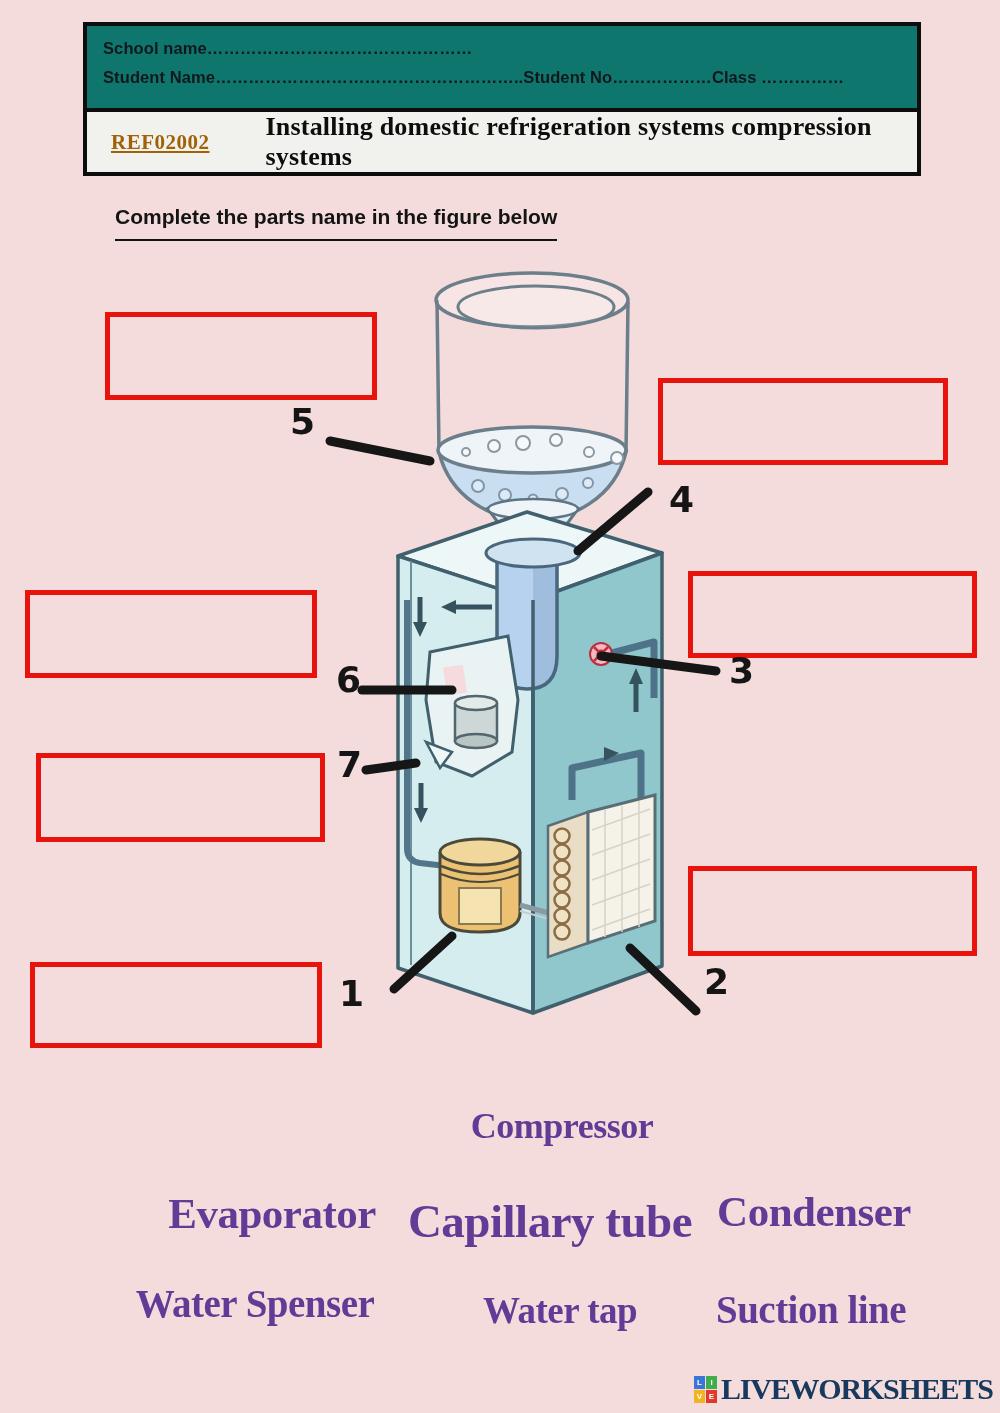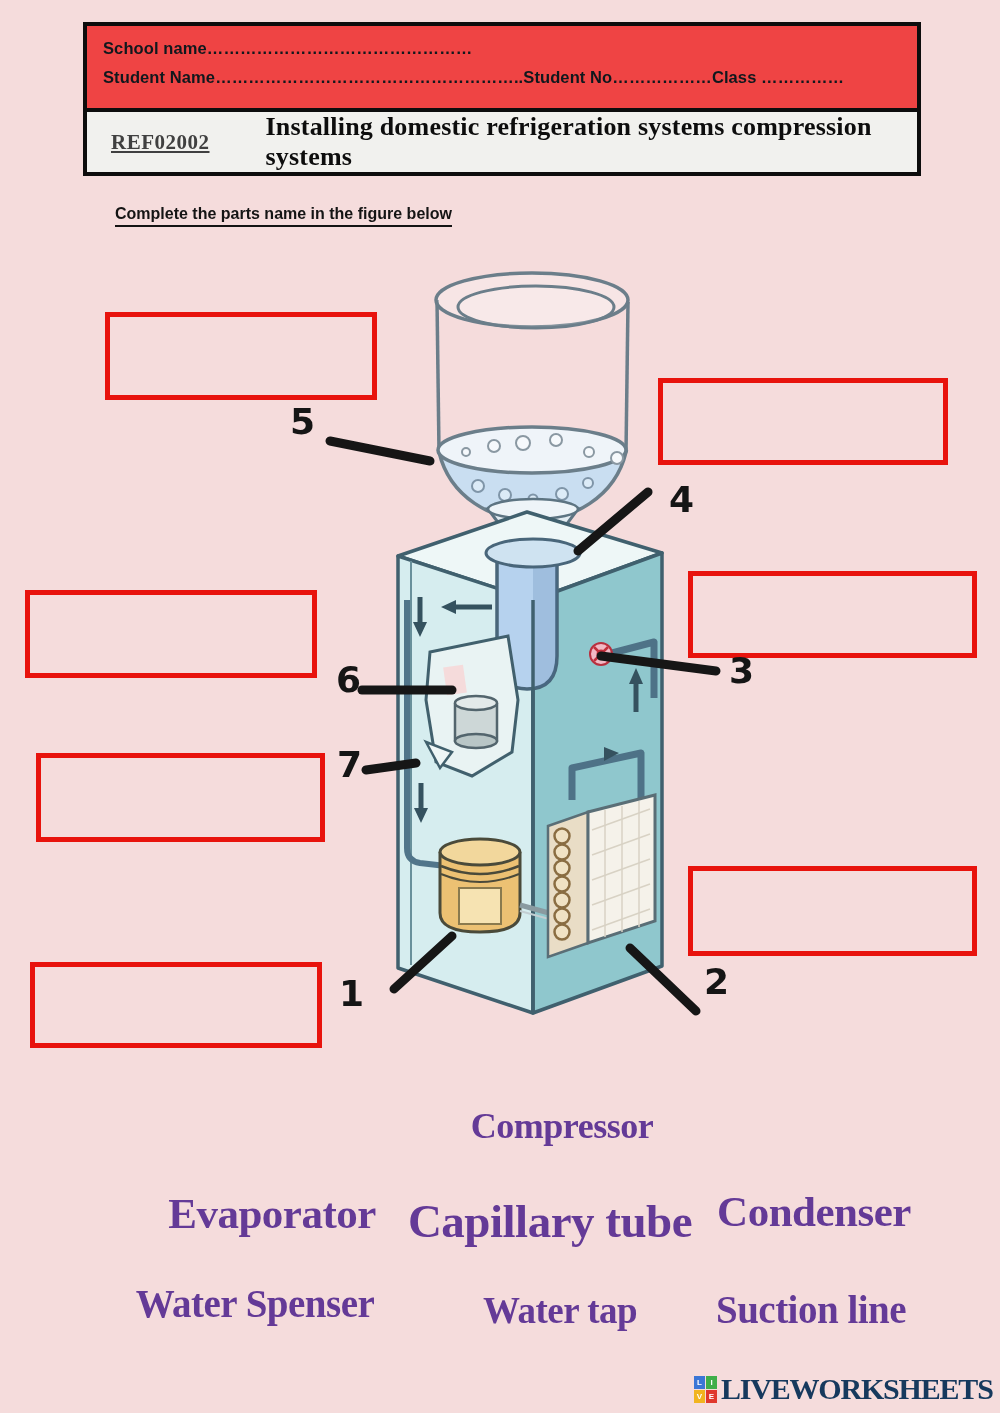--- a/index.html
+++ b/index.html
@@ -10,45 +10,45 @@
     position:relative;overflow:hidden;
   }
   .page{position:absolute;inset:0;width:1000px;height:1413px;}
 
   
   .hdr{
     position:absolute;left:83px;top:22px;width:830px;
     border:4px solid #0d0d0d;background:#f1f1ee;
   }
   .hdr-blue{
-    background:#ef4444;border-bottom:4px solid #0d0d0d;
+    background:#0f766e;border-bottom:4px solid #0d0d0d;
     height:74px;padding:8px 0 0 16px;box-sizing:content-box;
   }
   .hline{
     font-size:16.5px;font-weight:bold;color:#10181d;
     line-height:29px;white-space:nowrap;letter-spacing:0.1px;
   }
   .hdr-ref{
     height:60px;display:flex;align-items:center;
     padding-left:24px;background:#f1f1ee;
   }
   .ref{
     font-family:"Liberation Serif", serif;font-weight:bold;font-size:21px;
-    text-decoration:underline;color:#404040;letter-spacing:0.5px;
+    text-decoration:underline;color:#a16207;letter-spacing:0.5px;
   }
   .course{
     font-family:"Liberation Serif", serif;font-weight:bold;font-size:26px;
     color:#0d0d0d;margin-left:56px;letter-spacing:0.2px;
   }
 
   
   .instruction{
     position:absolute;left:115px;top:205px;
-    font-size:16px;font-weight:bold;color:#141414;
-    border-bottom:2.5px solid #141414;padding-bottom:2px;
+    font-size:21px;font-weight:bold;color:#141414;
+    border-bottom:2.5px solid #141414;padding-bottom:10px;
   }
 
   
   svg.fig{position:absolute;left:0;top:0;width:1000px;height:1413px;}
 
   
   .abox{position:absolute;border:5px solid #e8130d;background:transparent;}
   .abox.b5{left:105px;top:312px;width:262px;height:78px;}
   .abox.b4{left:658px;top:378px;width:280px;height:77px;}
   .abox.b3{left:688px;top:571px;width:279px;height:77px;}

